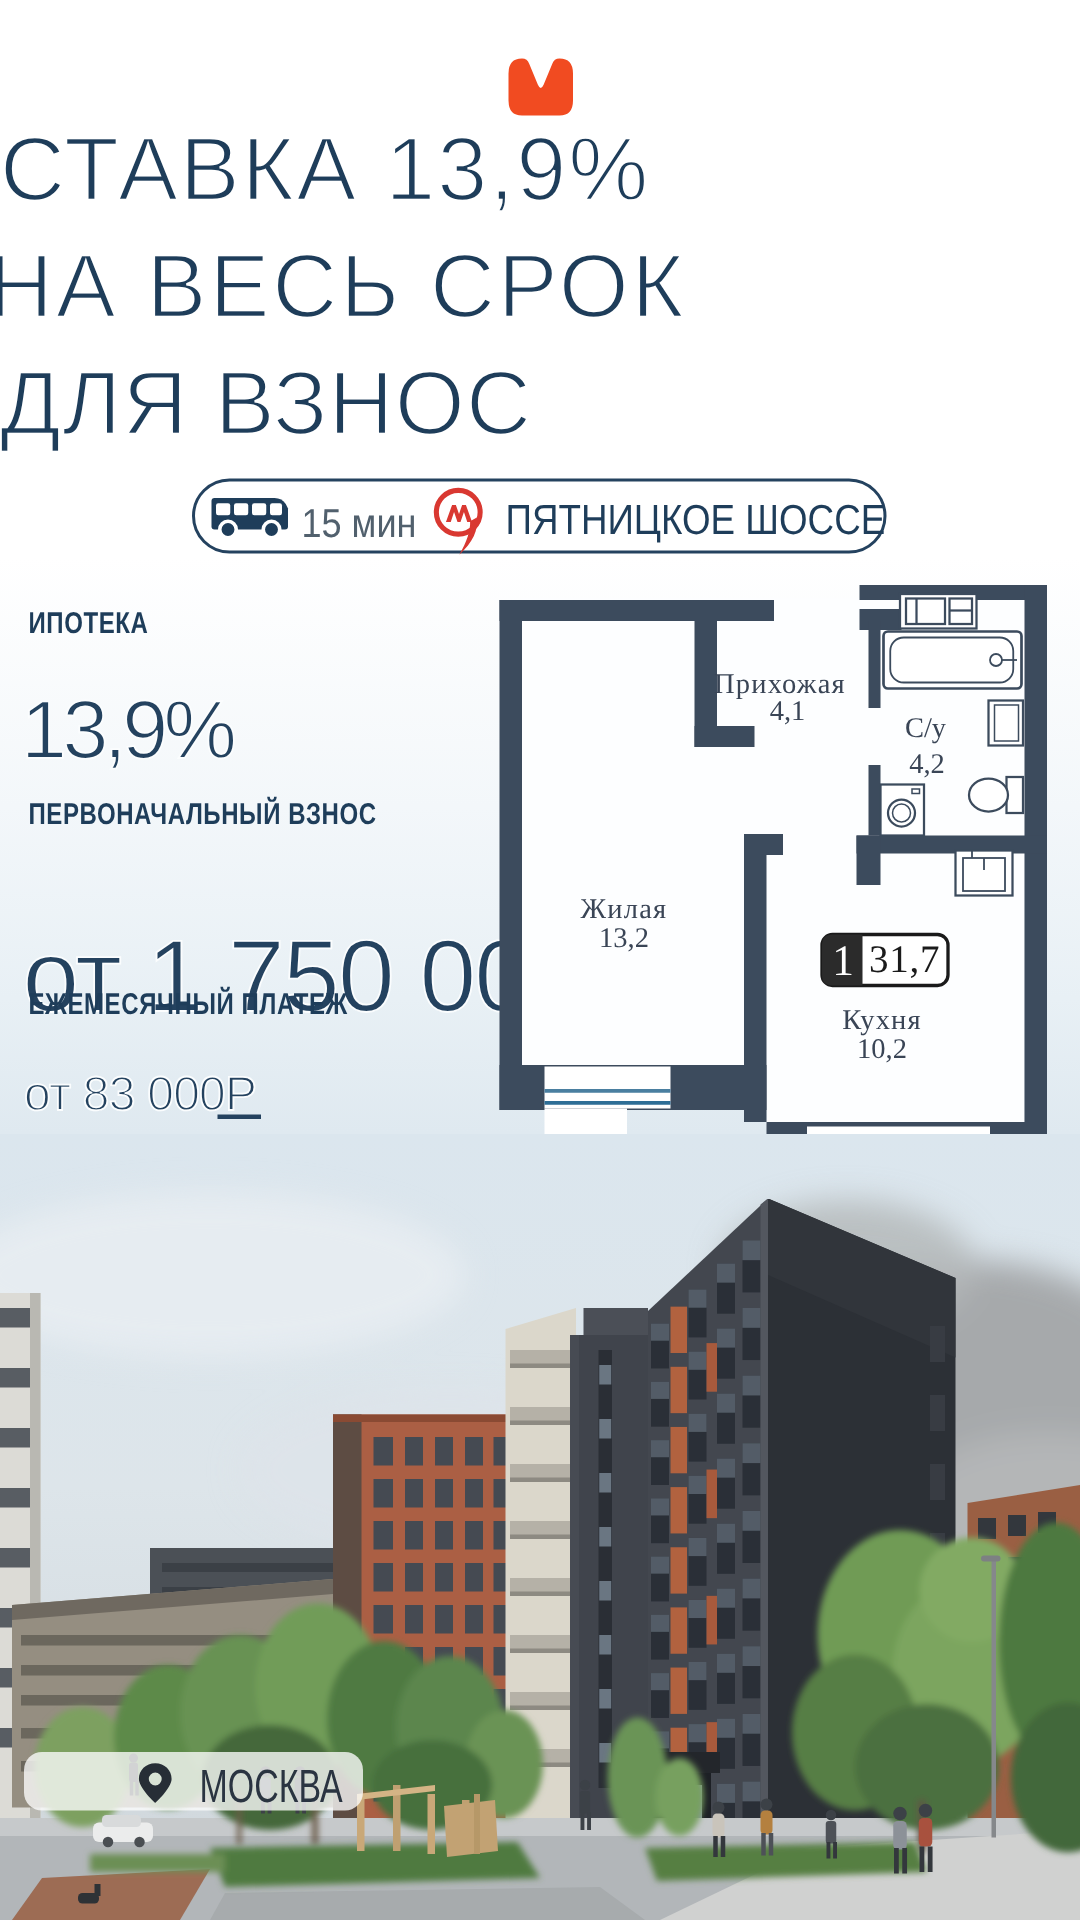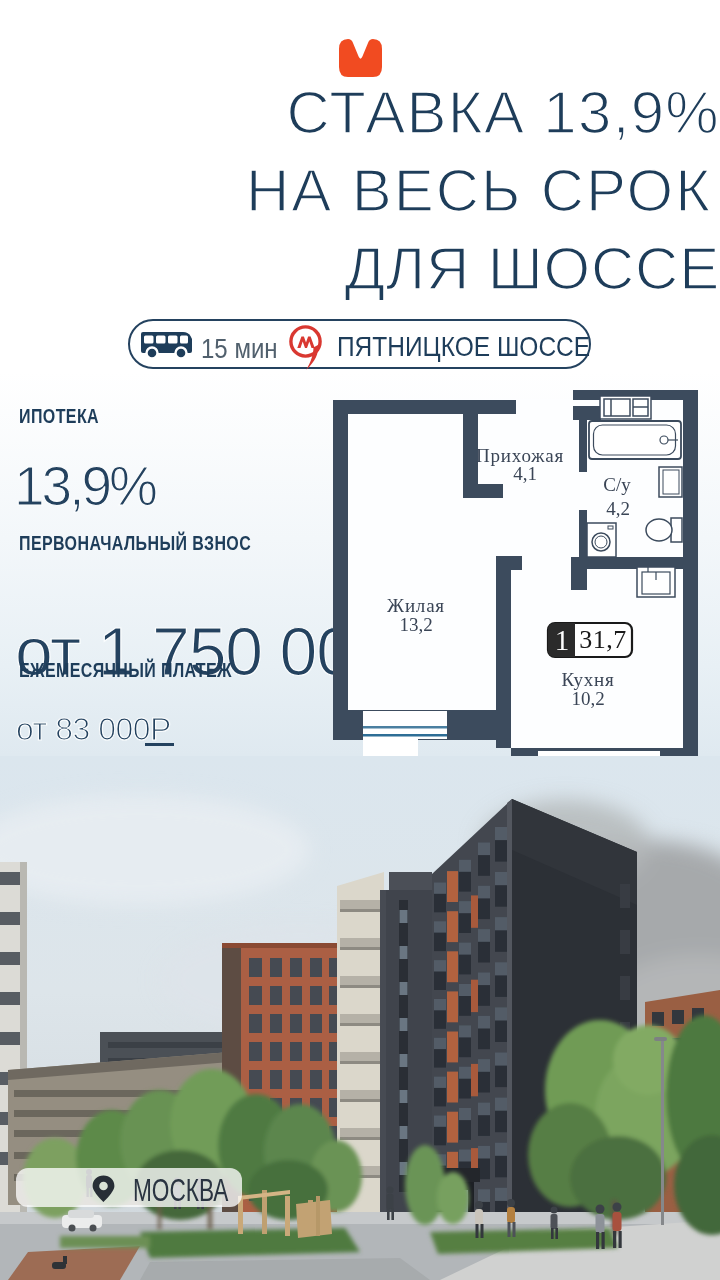--- a/index.html
+++ b/index.html
@@ -1,33 +1,33 @@
 <!DOCTYPE html>
 <html><head><meta charset="utf-8">
 <style>
 html,body{margin:0;padding:0;}
 .page{position:relative;width:720px;height:1280px;overflow:hidden;
   background:linear-gradient(180deg,#ffffff 0%,#ffffff 29%,#f3f7fa 42%,#e8f0f5 52%,#dfe9f0 59%,#dbe6ee 60%);
   font-family:"Liberation Sans",sans-serif;}
-.hl{position:absolute;left:0;width:720px;text-align:right;color:#1e3d5a;font-size:60px;line-height:1;white-space:nowrap;-webkit-text-stroke:1.6px #fff;}
+.hl{position:absolute;left:0;width:720px;text-align:left;color:#1e3d5a;font-size:60px;line-height:1;white-space:nowrap;-webkit-text-stroke:1.6px #fff;}
 .lab{position:absolute;color:#1e3d5a;font-size:20px;font-weight:bold;line-height:1;transform:scaleX(0.8);transform-origin:0 50%;white-space:nowrap;letter-spacing:0.5px;}
 .num{position:absolute;color:#24425f;line-height:1;white-space:nowrap;margin-top:40px;-webkit-text-stroke:1.2px #fbfdfe;}
 .rub{position:relative;display:inline-block;}
 .rub i{position:absolute;display:block;background:#24425f;}
 </style></head>
 <body>
 <div class="page">
 
 <svg style="position:absolute;left:0;top:0" width="720" height="90">
 <path d="M339 49 Q339 39 348 39 Q351.6 39 352.8 42.5 L358.6 56.5 Q360.5 60.8 362.4 56.5 L368.2 42.5 Q369.4 39 373 39 Q382 39 382 49 L382 67 Q382 77 373 77 L348 77 Q339 77 339 67 Z" fill="#f14b21"></path>
 </svg>
 
 <div class="hl" style="top:83px;letter-spacing:1.3px;">СТАВКА 13,9%</div>
 <div class="hl" style="top:161px;letter-spacing:1.9px;left:-8px;">НА ВЕСЬ СРОК</div>
-<div class="hl" style="top:239px;letter-spacing:0.8px;">ДЛЯ ШОССЕ</div>
+<div class="hl" style="top:239px;letter-spacing:0.8px;">ДЛЯ ВЗНОС</div>
 
 <div style="position:absolute;left:128px;top:319px;width:463px;height:50px;border:2px solid #24425f;border-radius:27px;box-sizing:border-box;background:#fff;"></div>
 <svg style="position:absolute;left:139px;top:331px" width="54" height="29" viewBox="0 0 54 29">
   <path d="M2 3 Q2 1 4 1 L44 1 Q49 1 51.5 5 L53 8 L53 20 Q53 22 51 22 L4 22 Q2 22 2 20 Z" fill="#1e3d5a"></path>
   <rect x="5" y="4.5" width="9.5" height="8" rx="1.5" fill="#fff"></rect>
   <rect x="17" y="4.5" width="9.5" height="8" rx="1.5" fill="#fff"></rect>
   <rect x="29" y="4.5" width="9.5" height="8" rx="1.5" fill="#fff"></rect>
   <rect x="41" y="4.5" width="8" height="8" rx="1.5" fill="#fff"></rect>
   <circle cx="13" cy="22" r="5.5" fill="#1e3d5a" stroke="#fff" stroke-width="2.4"></circle>
   <circle cx="42" cy="22" r="5.5" fill="#1e3d5a" stroke="#fff" stroke-width="2.4"></circle>

